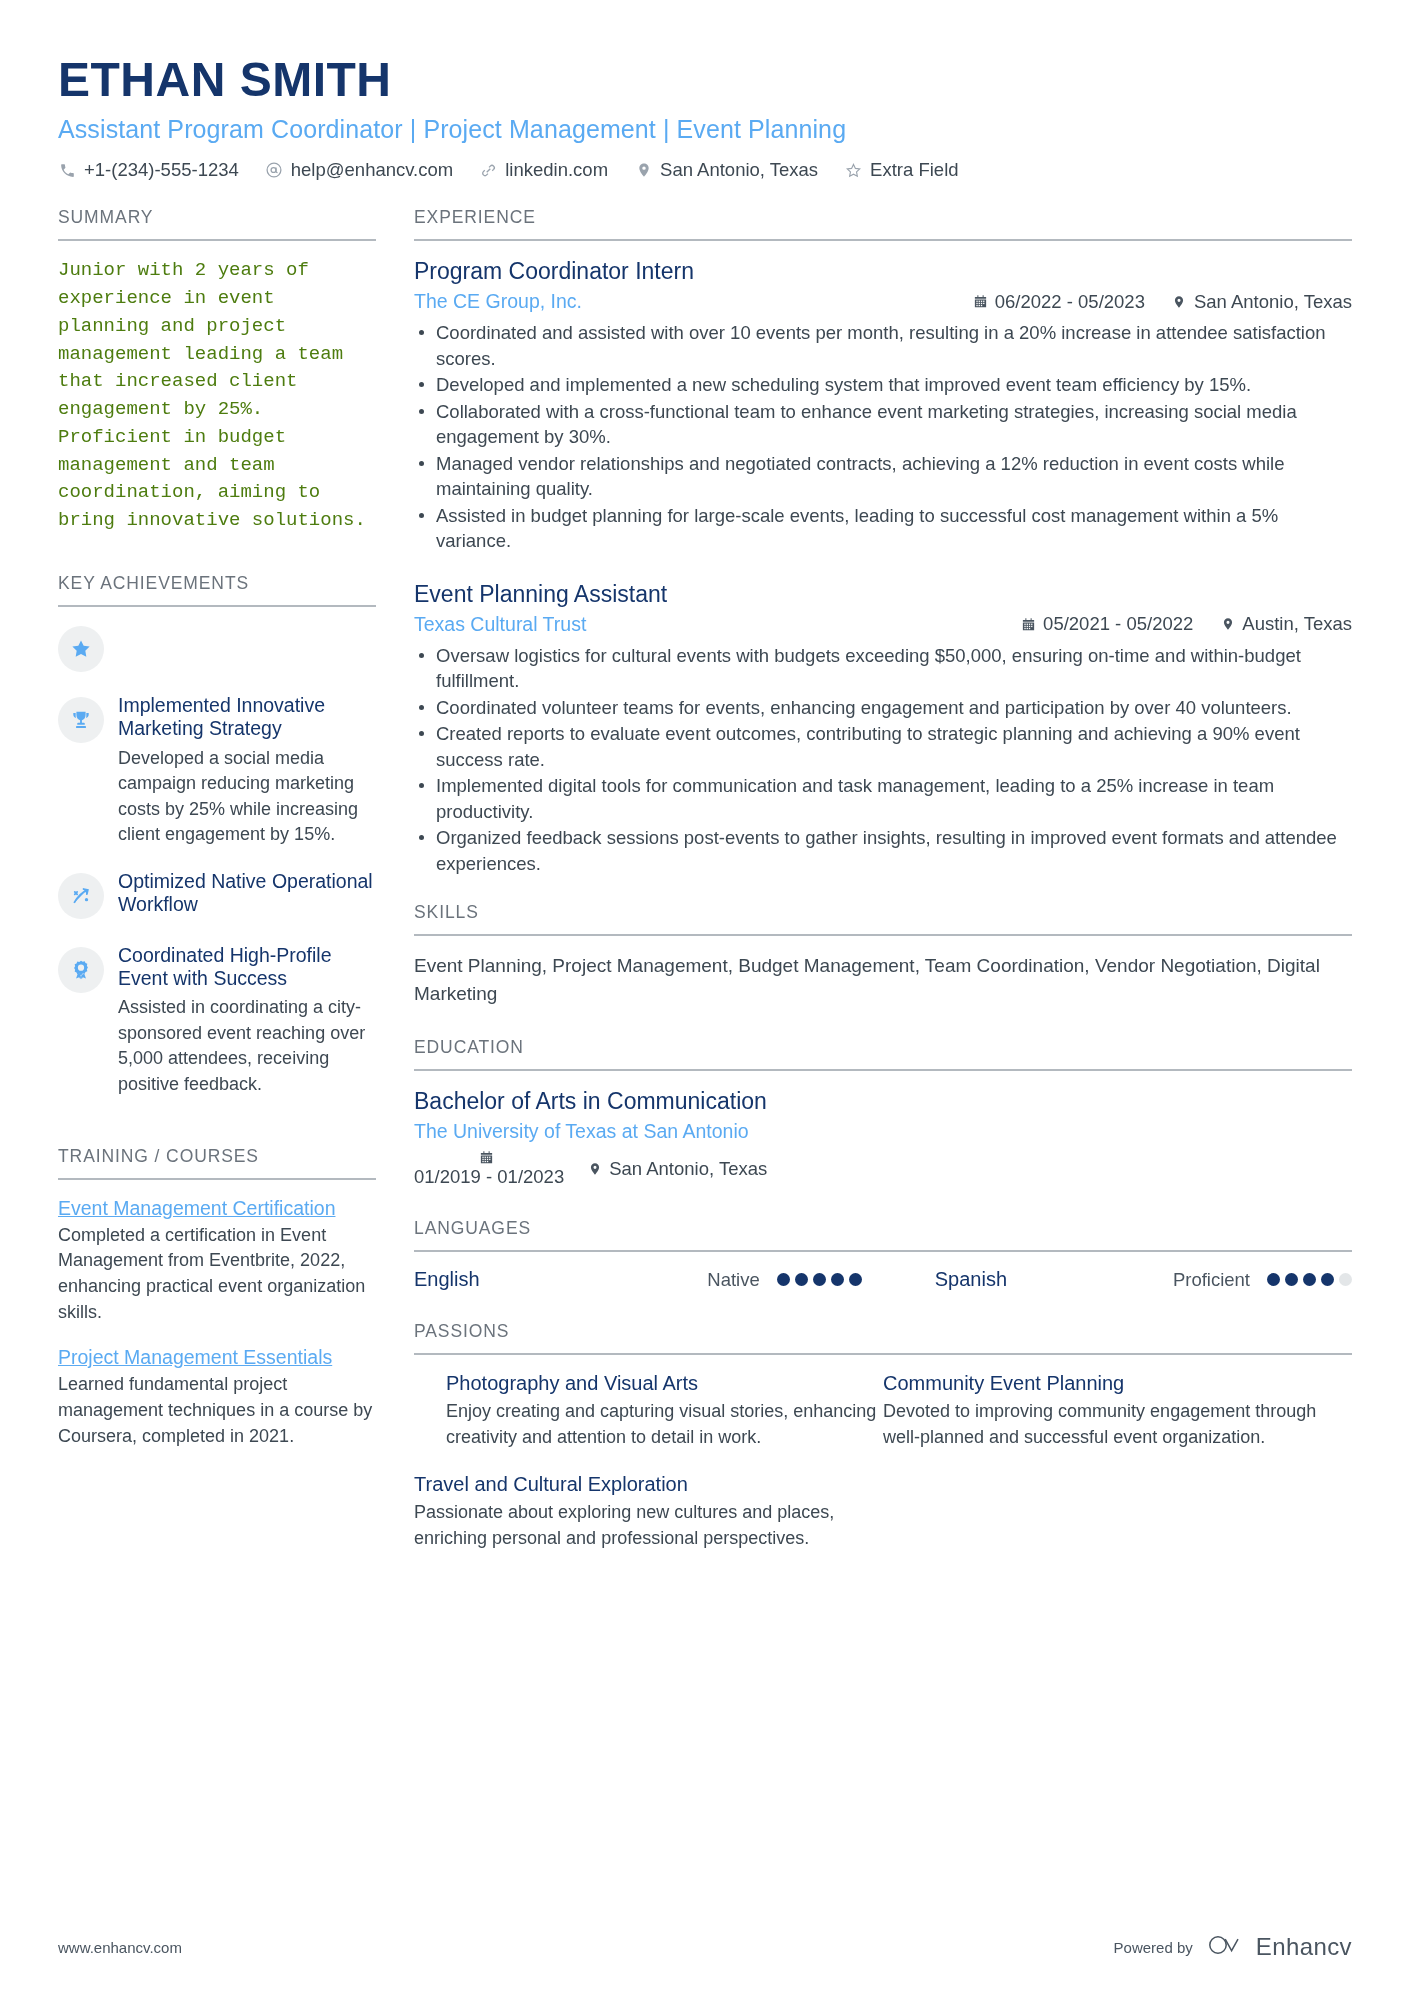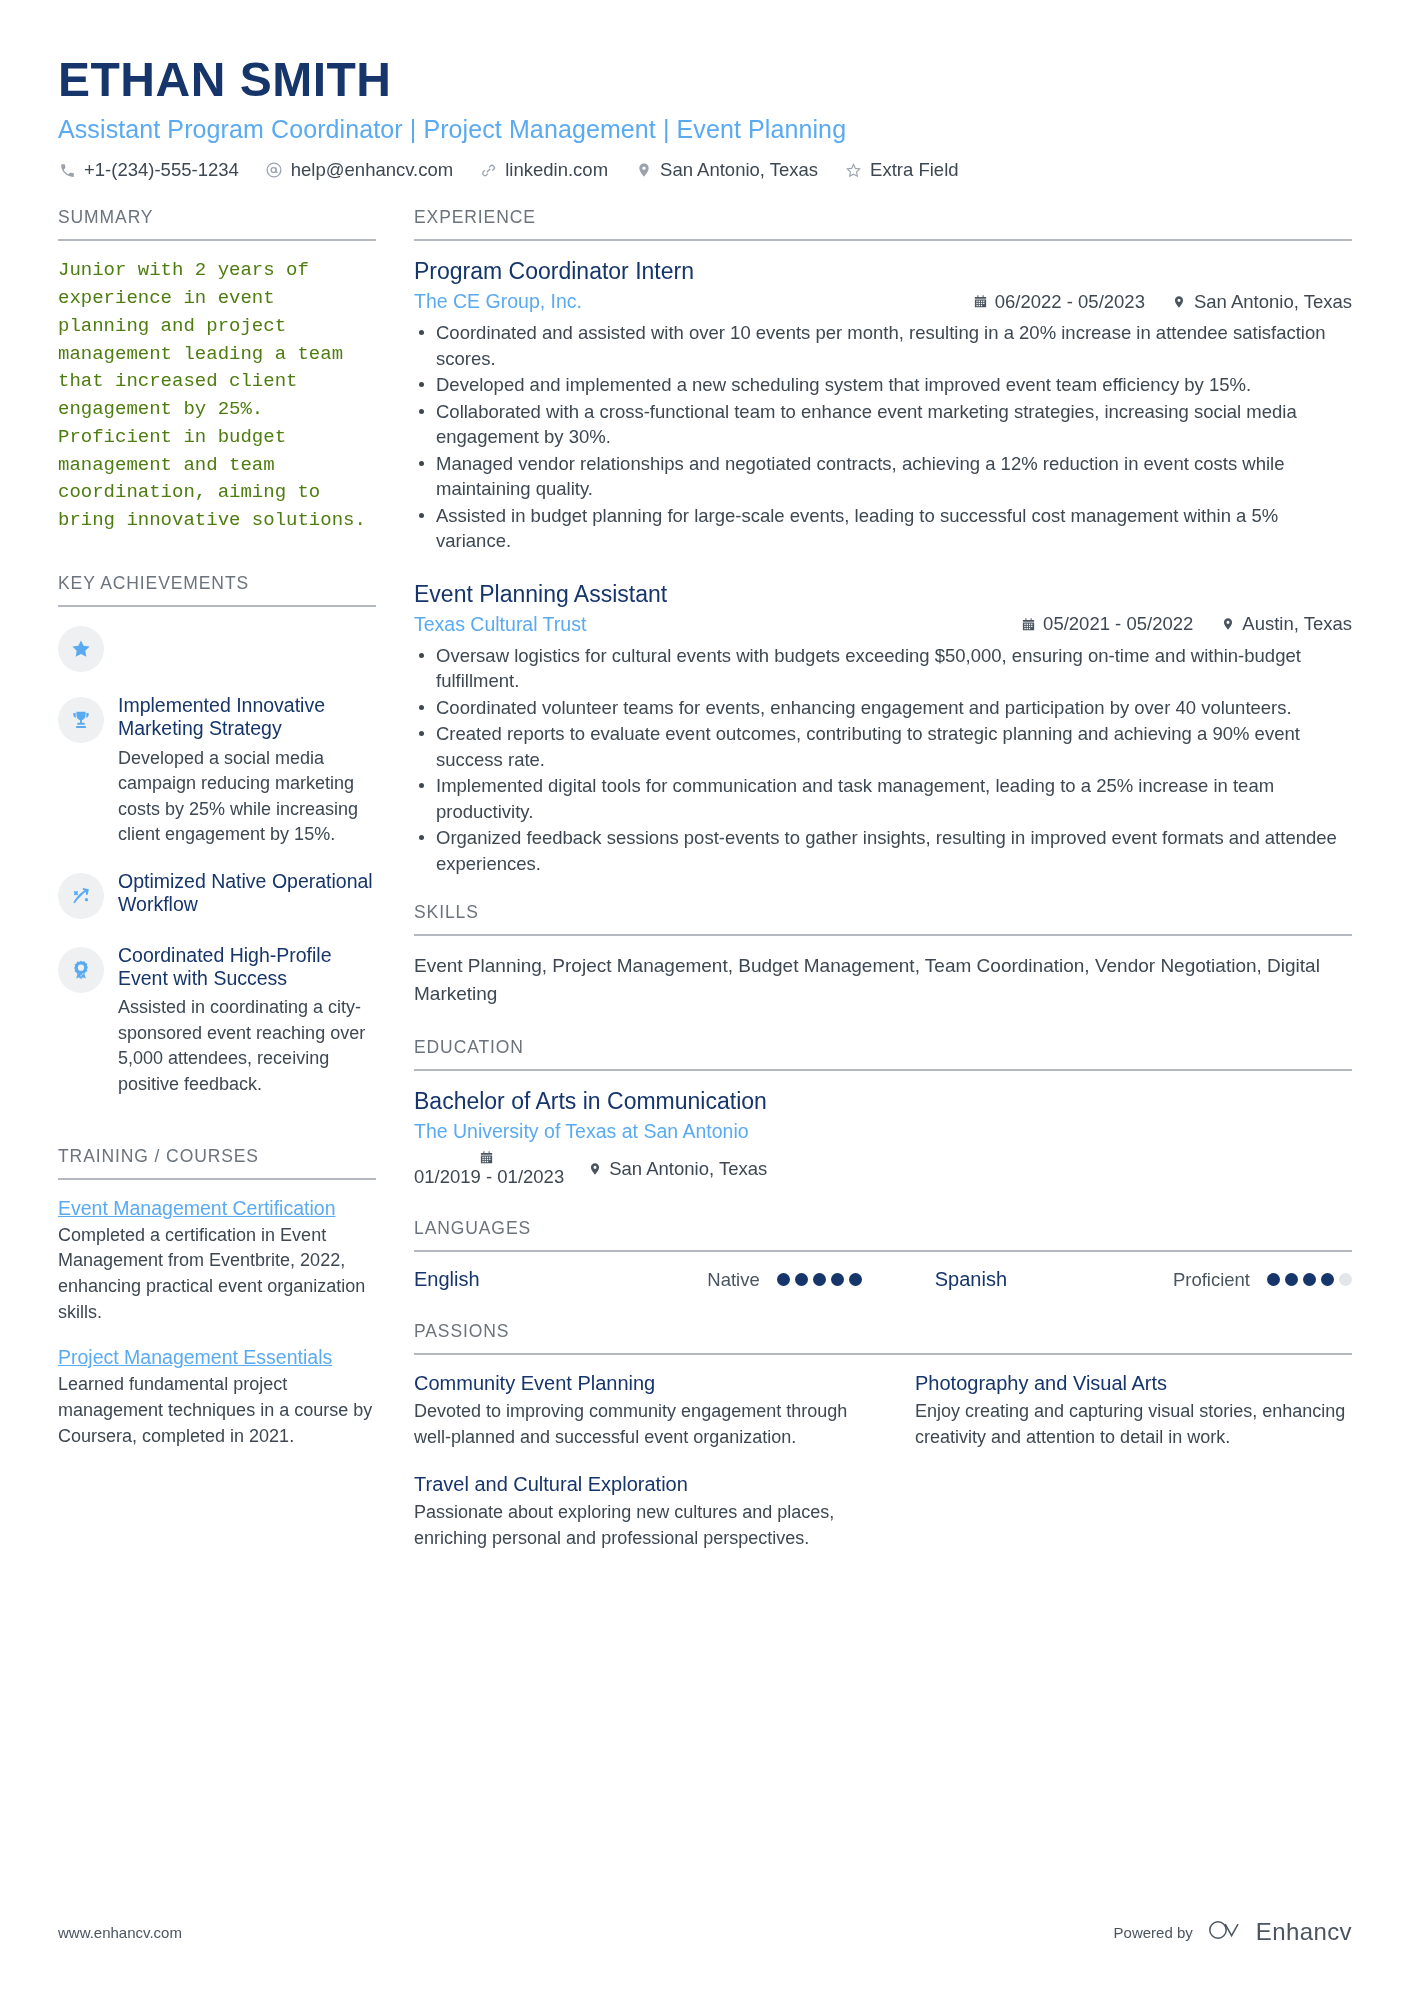--- a/index.html
+++ b/index.html
@@ -269,21 +269,21 @@
     font-size: 18px;
     line-height: 1.42;
     color: #3d4852;
   }
 
   
   .footer {
     position: absolute;
     left: 58px;
     right: 58px;
-    bottom: 49px;
+    bottom: 34px;
     display: flex;
     align-items: center;
     justify-content: space-between;
   }
   .footer-url {
     font-size: 15px;
     color: #4a5560;
   }
   .footer-right {
     display: flex;
@@ -634,27 +634,27 @@
         </div>
       </div>
 
       <div class="sec-spacer-md"></div>
 
       <div class="sec">
         <div class="sec-title">PASSIONS</div>
         <div class="sec-rule"></div>
 
         <div class="passions">
+          <div class="passion" style="padding-left:32px;padding-right:0">
+            <div class="passion-title">Photography and Visual Arts</div>
+            <div class="passion-desc">Enjoy creating and capturing visual stories, enhancing creativity and attention to detail in work.</div>
+          </div>
           <div class="passion">
             <div class="passion-title">Community Event Planning</div>
             <div class="passion-desc">Devoted to improving community engagement through well-planned and successful event organization.</div>
-          </div>
-          <div class="passion" style="padding-left:32px;padding-right:0">
-            <div class="passion-title">Photography and Visual Arts</div>
-            <div class="passion-desc">Enjoy creating and capturing visual stories, enhancing creativity and attention to detail in work.</div>
           </div>
           <div class="passion">
             <div class="passion-title">Travel and Cultural Exploration</div>
             <div class="passion-desc">Passionate about exploring new cultures and places, enriching personal and professional perspectives.</div>
           </div>
         </div>
       </div>
 
     </div>
   </div>

